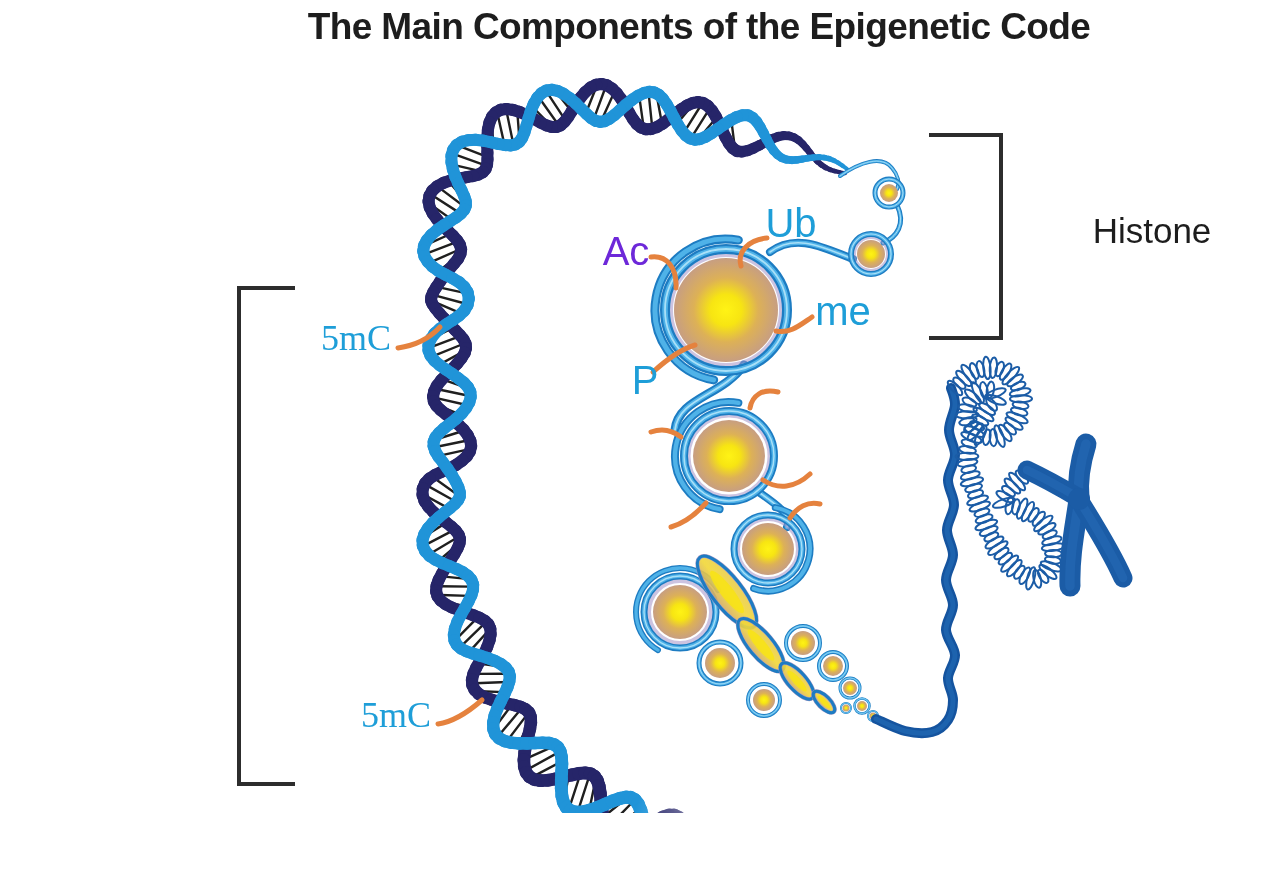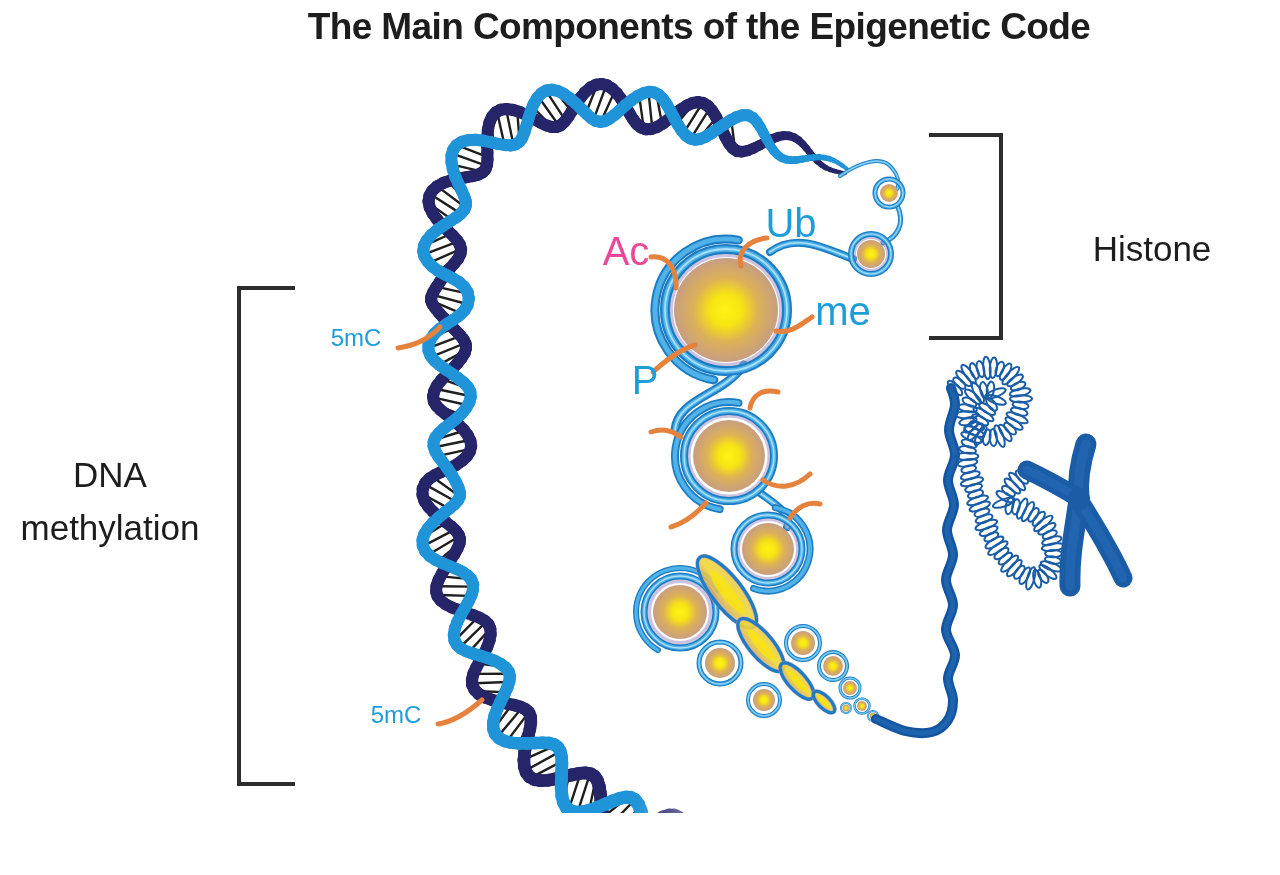--- a/index.html
+++ b/index.html
@@ -7,21 +7,21 @@
           font-family:"Liberation Sans",sans-serif;}
   #art{position:absolute;left:0;top:0;}
   .title{position:absolute;left:699px;top:27px;transform:translate(-50%,-50%);
          font-size:37px;font-weight:bold;letter-spacing:-0.6px;white-space:nowrap;color:#1d1d1d;}
   .side-label{position:absolute;transform:translate(-50%,-50%);font-size:35px;color:#2b2b2b;
               text-align:center;line-height:1.5;white-space:nowrap;}
   #lbl-dna{left:110px;top:501px;}
   #lbl-hist{left:1152px;top:231px;}
   .ll{display:block;}
   .tag{position:absolute;transform:translate(-50%,-50%);color:#1e9ed8;white-space:nowrap;}
-  .tag-5mc{font-size:24px;}
+  .tag-5mc{font-size:36px;font-family:Liberation Serif, serif;}
   .tag-mod{font-size:40px;}
   #tag-5mc-top{left:356px;top:338px;}
   #tag-5mc-bot{left:396px;top:715px;}
   #tag-ac{left:626px;top:251px;}
   #tag-ub{left:791px;top:223px;}
   #tag-me{left:843px;top:311px;text-align:right;}
   #tag-p{left:645px;top:380px;}
   .bracket{position:absolute;border:4px solid #2d2d2d;}
   .bracket-left{left:237px;top:286px;width:54px;height:492px;border-right:none;}
   .bracket-right{left:929px;top:133px;width:70px;height:199px;border-left:none;}
@@ -906,28 +906,24 @@
           <circle cx="1079" cy="499" r="11" fill="#1b5ca6"></circle>
         </g>
       </g>
     </svg>
 
   <div class="title" style="color: rgb(29, 29, 29);">The Main Components of the Epigenetic Code</div>
 
   <div class="bracket bracket-left" style="border-color: rgb(45, 45, 45);"></div>
   <div class="bracket bracket-right" style="border-color: rgb(45, 45, 45);"></div>
 
-  <div class="side-label" id="lbl-dna" style="color: rgb(29, 29, 29);">
-    <span class="ll">DNA</span>
-    <span class="ll">methylation</span>
-  </div>
 
-  <div class="side-label" id="lbl-hist" style="color: rgb(29, 29, 29); margin-top: 18px;">
+  <div class="side-label" id="lbl-hist" style="color: rgb(29, 29, 29);">
     <span class="ll">Histone</span>
   </div>
 
   <div class="tag tag-5mc" id="tag-5mc-top" style="color: rgb(30, 158, 216);">5mC</div>
   <div class="tag tag-5mc" id="tag-5mc-bot" style="color: rgb(30, 158, 216);">5mC</div>
-  <div class="tag tag-mod" id="tag-ac" style="color: #ec4899;">Ac</div>
+  <div class="tag tag-mod" id="tag-ac" style="color: #6d28d9;">Ac</div>
   <div class="tag tag-mod" id="tag-ub" style="color: rgb(30, 158, 216); text-align: right;">Ub</div>
   <div class="tag tag-mod" id="tag-me" style="color: rgb(30, 158, 216);">me</div>
   <div class="tag tag-mod" id="tag-p" style="color: rgb(30, 158, 216);">P</div>
 </div>
 
 </body></html>

